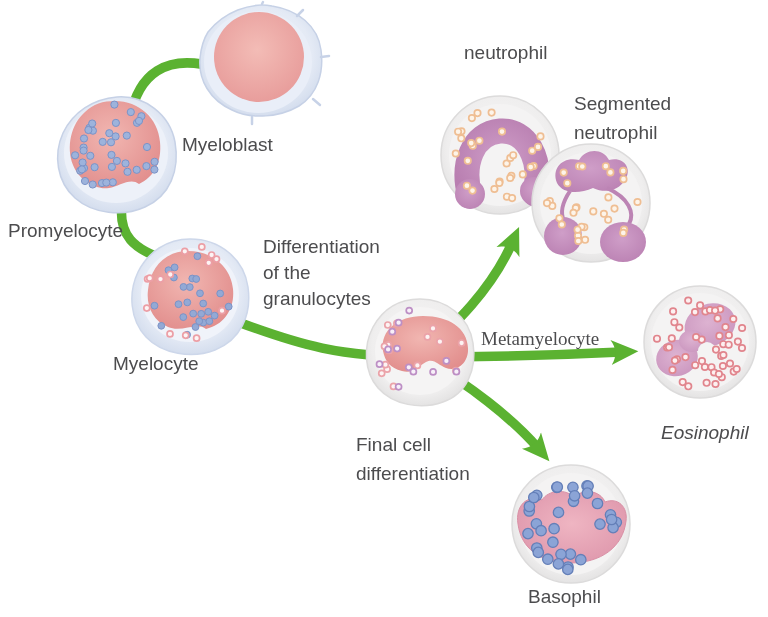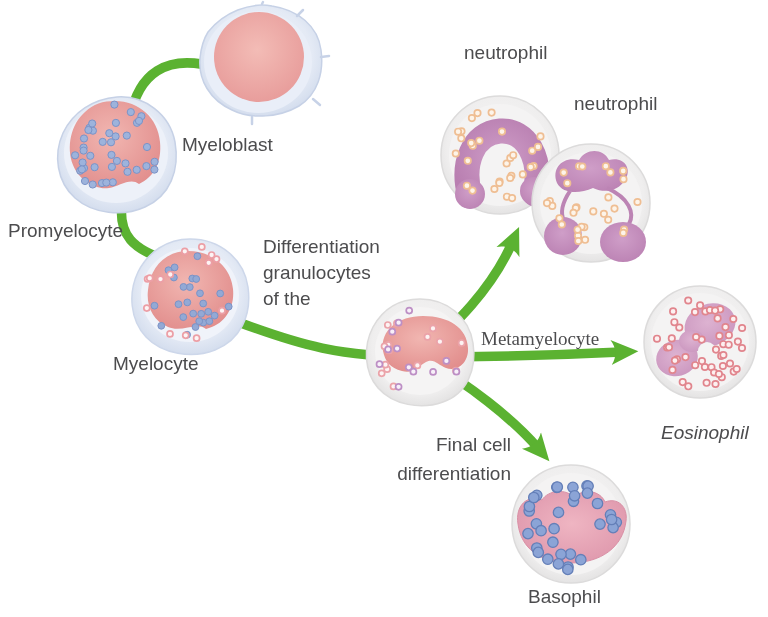--- a/index.html
+++ b/index.html
@@ -2,21 +2,21 @@
 <html><head>
 <meta charset="utf-8">
 <style>
   html,body{margin:0;padding:0;background:#ffffff;}
   #stage{position:relative;width:768px;height:617px;background:#ffffff;overflow:hidden;
          font-family:"Liberation Sans","DejaVu Sans",sans-serif;}
   #stage svg{position:absolute;left:0;top:0;}
   .lbl{position:absolute;font-size:19px;line-height:26px;color:#4c4c4e;white-space:nowrap;}
   .lbl.two{line-height:29px;}
   .center{}
-  .right{text-align:right;}
+  .right{text-align:left;}
 </style>
 </head>
 <body>
 
 <div id="stage">
 
 <svg width="768" height="617" viewBox="0 0 768 617">
   <defs>
     <radialGradient id="cytoBlue" cx="50%" cy="45%" r="62%">
       <stop offset="0%" stop-color="#f2f5fa"></stop>
@@ -396,28 +396,29 @@
           <circle cx="574.6" cy="495.8" r="5.2" fill="#8ba4d6" stroke="#647fb8" stroke-width="1.3"></circle>
         </g>
   </g>
 </svg>
 
   <div class="lbl center" style="left:182px;top:132px;width:155px;">Myeloblast</div>
   <div class="lbl center" style="left:113px;top:351px;width:150px;">Myelocyte</div>
   <div class="lbl" style="left:8px;top:218px;">Promyelocyte</div>
   <div class="lbl" style="left:263px;top:234px;">
     <div>Differentiation</div>
+    <div>of the</div>
     <div>granulocytes</div>
-    <div>of the</div>
   </div>
   <div class="lbl" style="left:481px;top:326px;font-family:Liberation Serif, serif;">Metamyelocyte</div>
   <div class="lbl two" style="left:464px;top:38px;">
     <div>neutrophil</div>
   </div>
   <div class="lbl two" style="left:574px;top:89px;">
+    <div>Segmented</div>
     <div>neutrophil</div>
   </div>
   <div class="lbl" style="left:661px;top:420px;font-style:italic;">Eosinophil</div>
   <div class="lbl two right" style="left:356px;top:430px;width:155px;">
     <div>Final cell</div>
     <div>differentiation</div>
   </div>
   <div class="lbl" style="left:528px;top:584px;">Basophil</div>
 </div>
 

